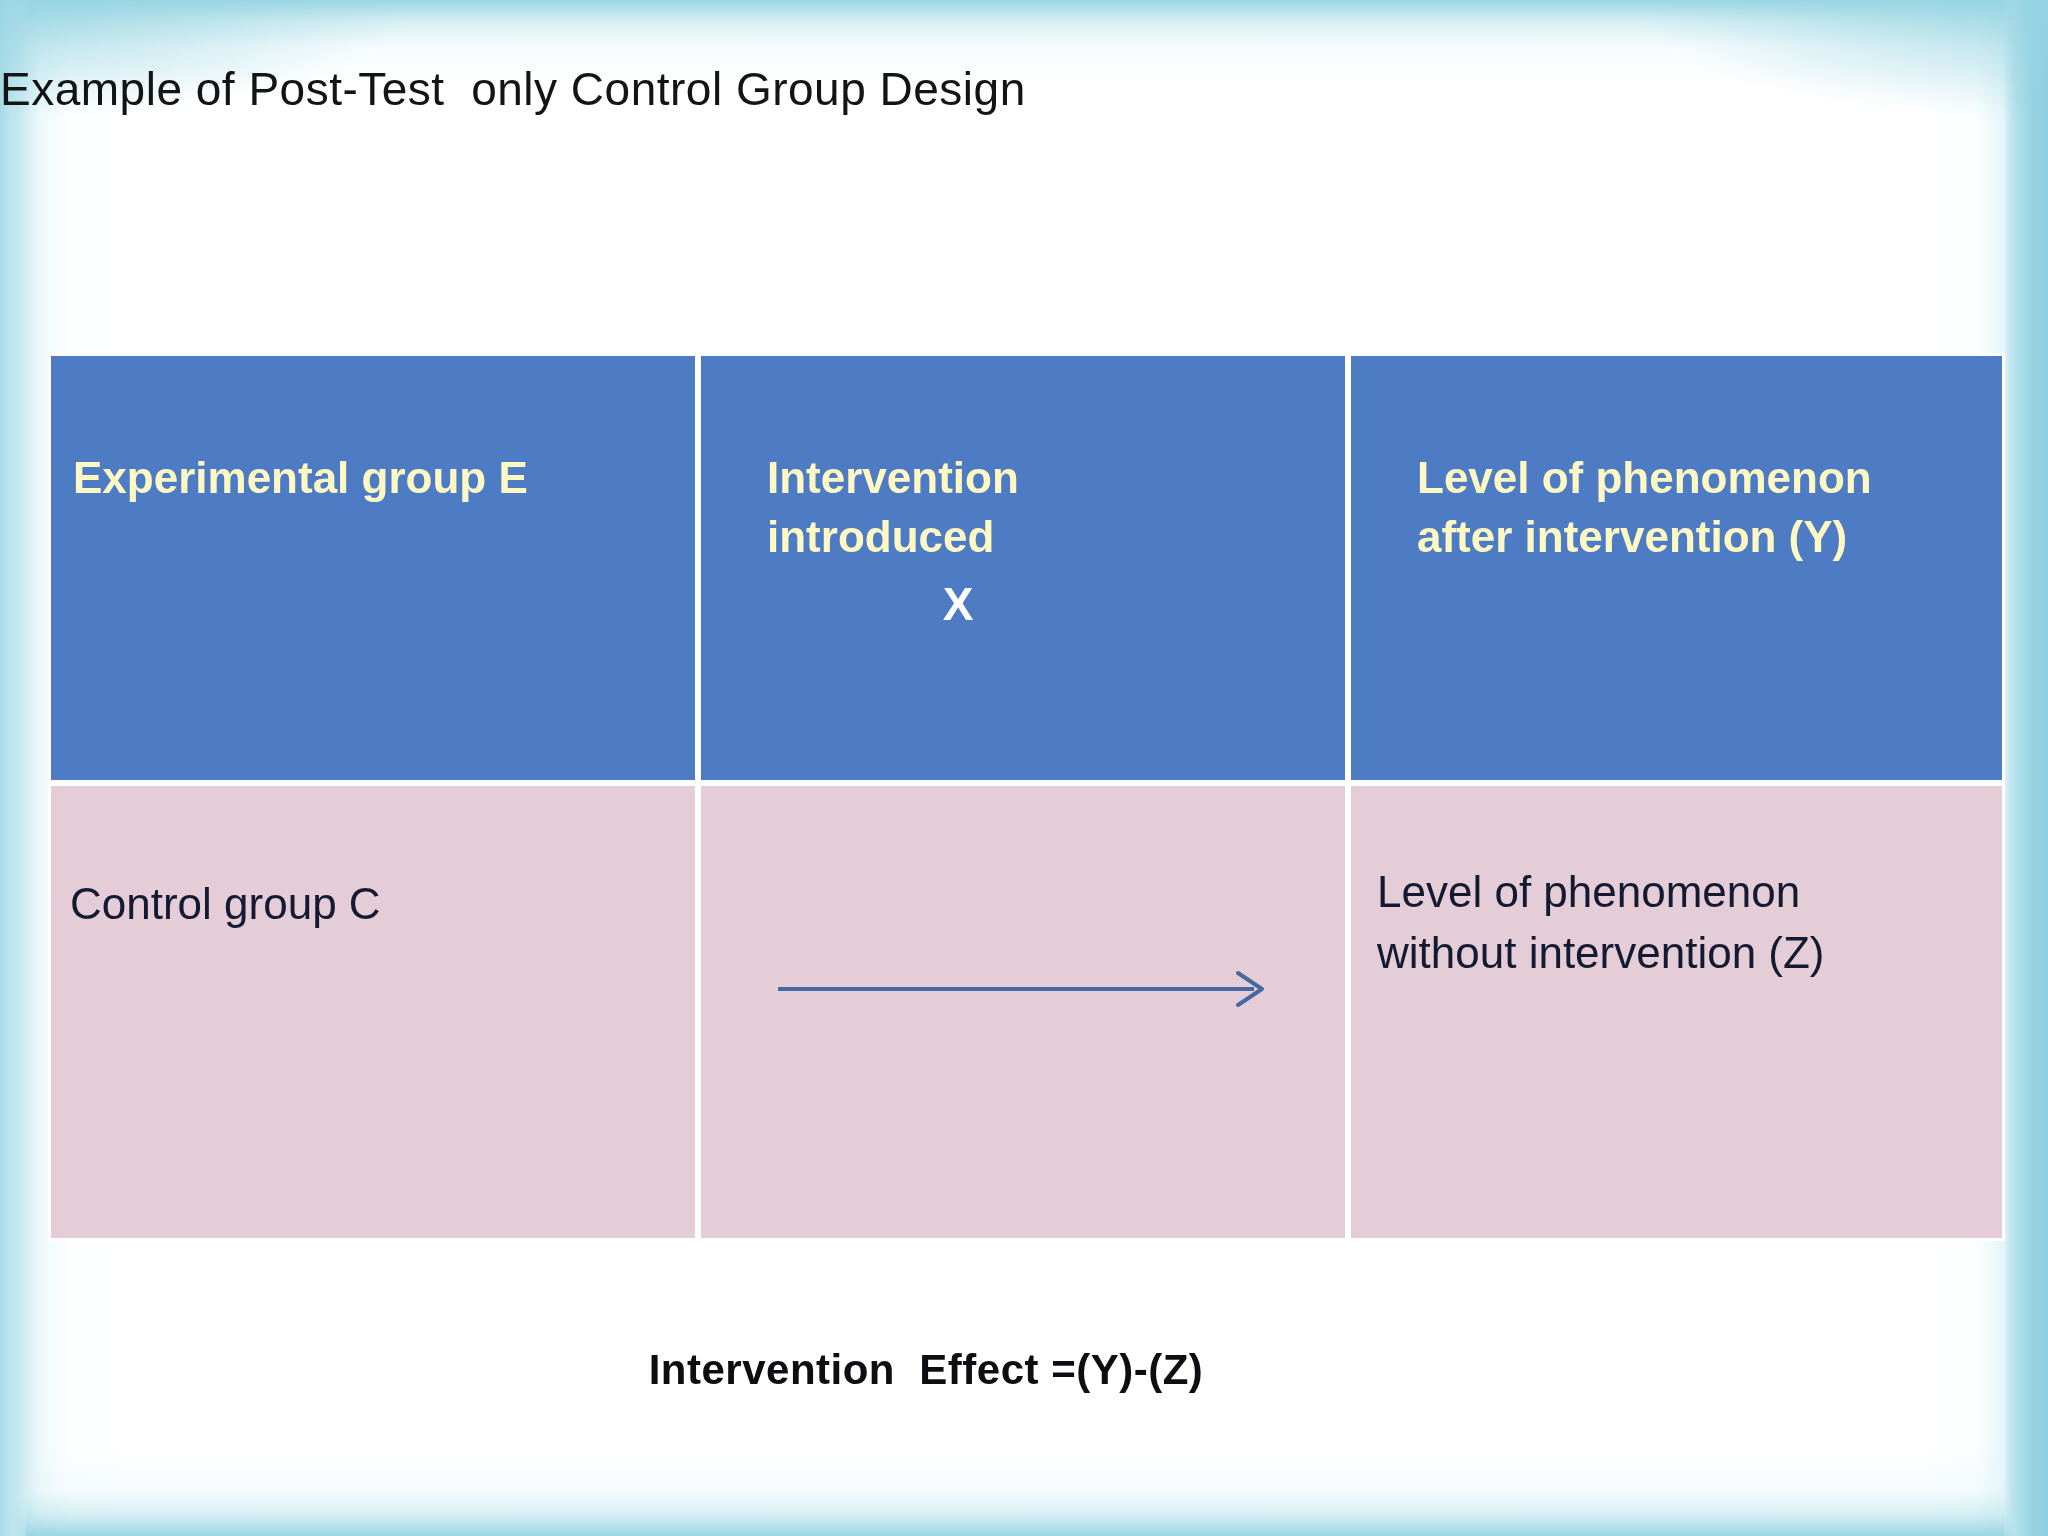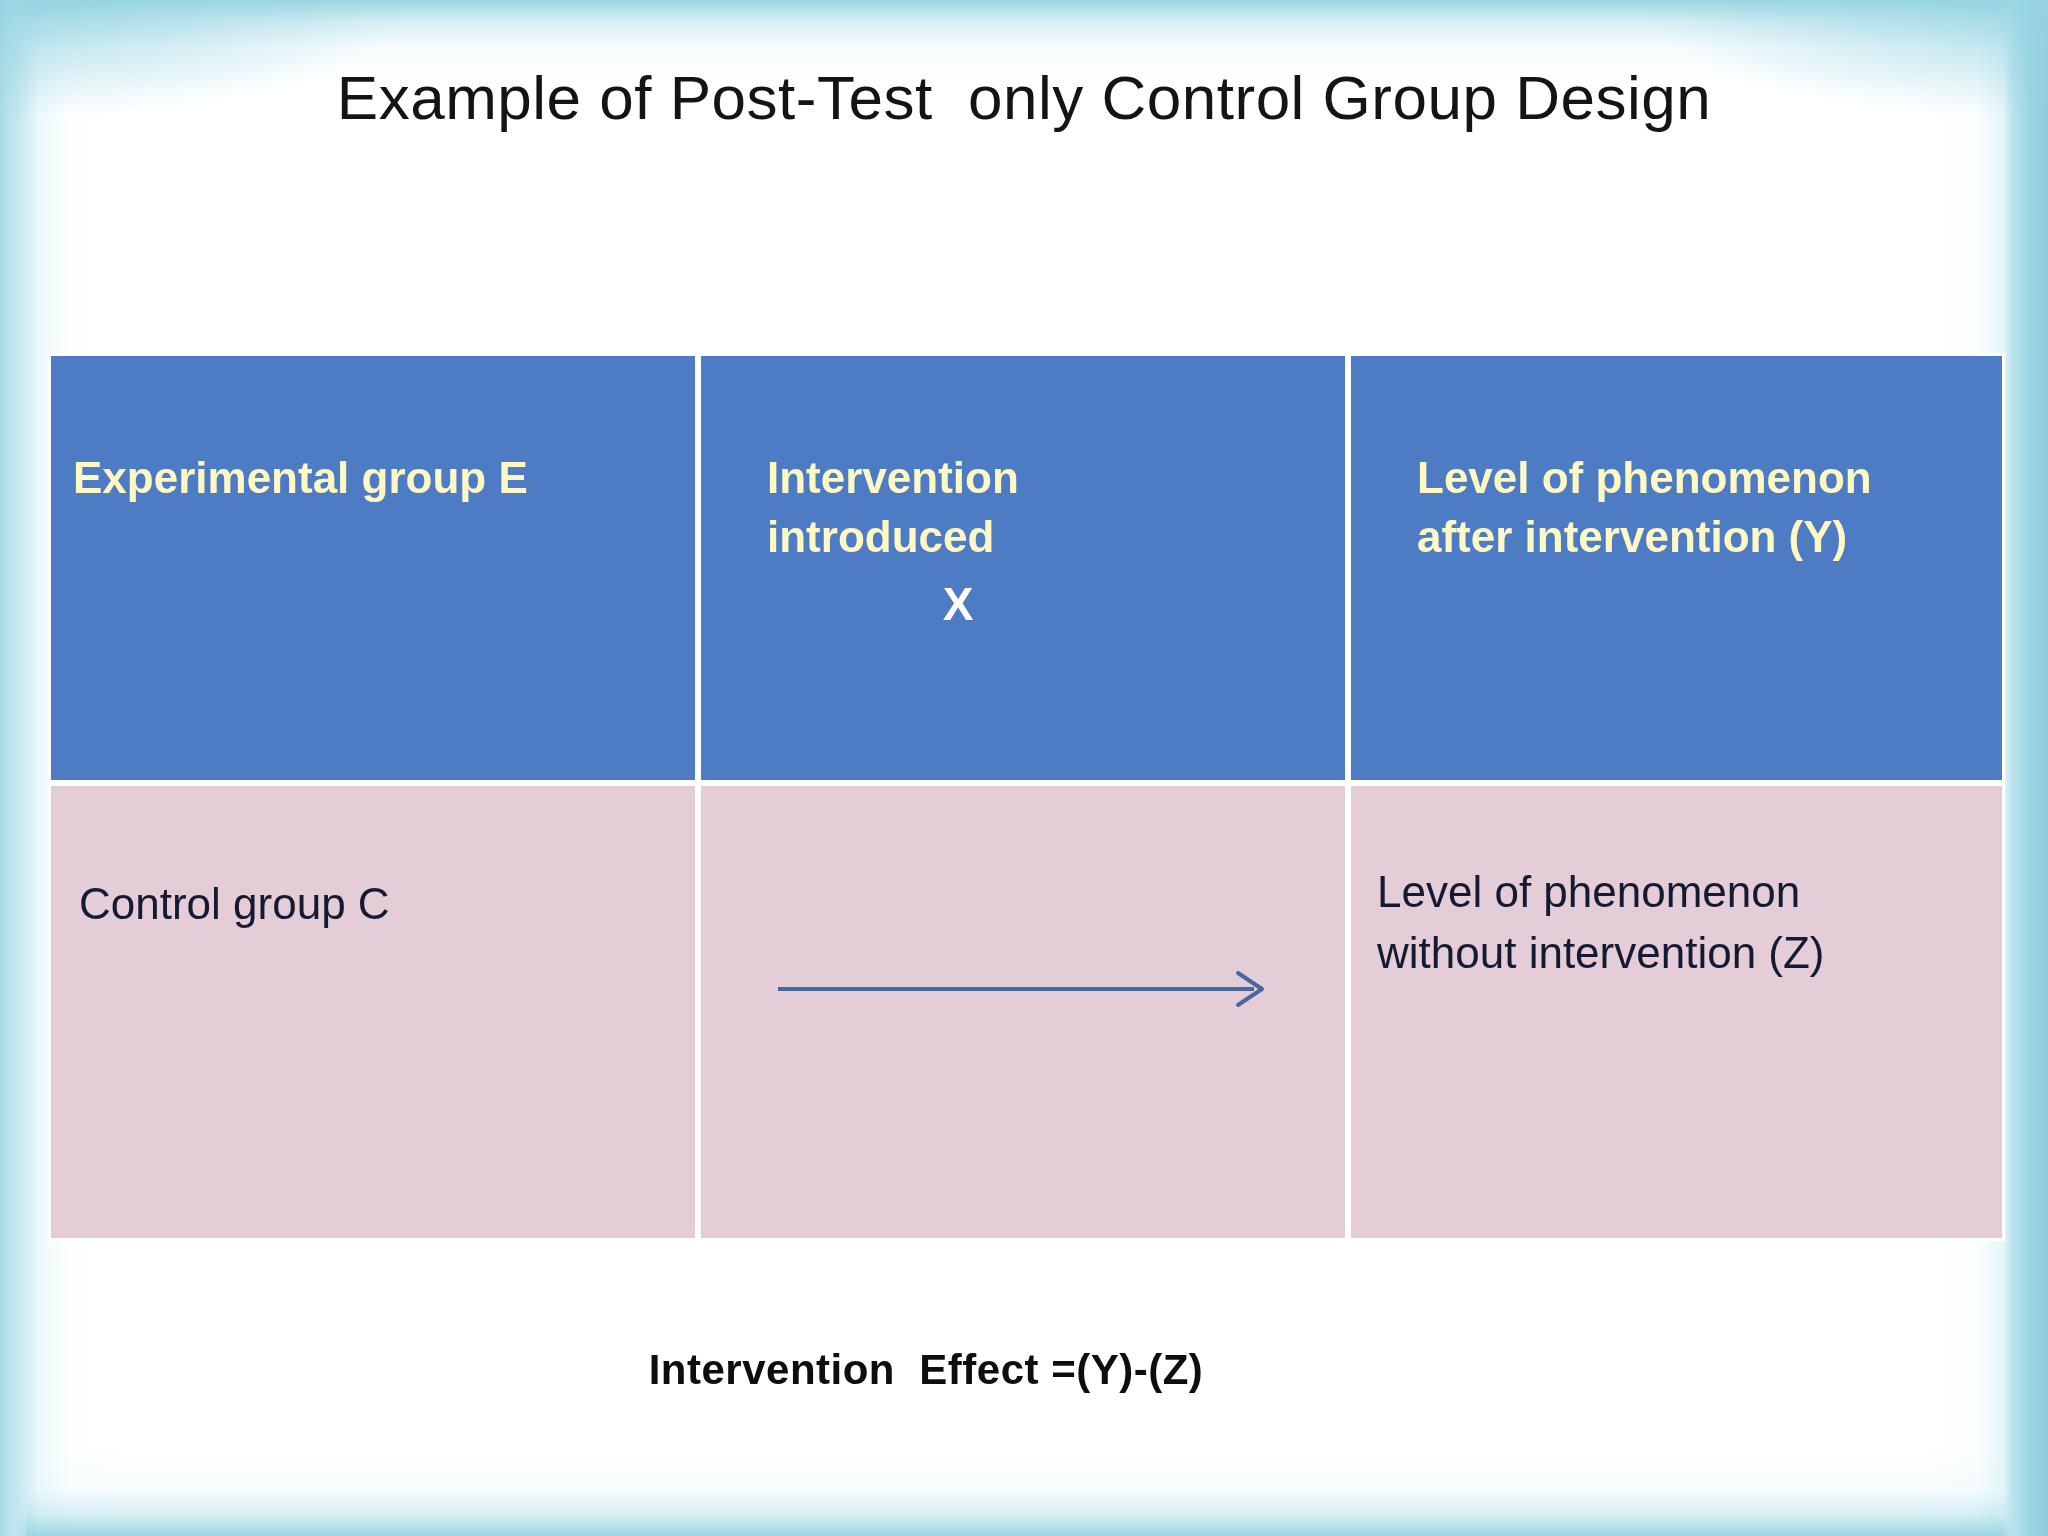--- a/index.html
+++ b/index.html
@@ -57,22 +57,22 @@
   }
   #corner-tl { left: 0;  background: radial-gradient(ellipse at 0% 0%, rgba(150,212,226,0.85) 0%, rgba(255,255,255,0) 70%); }
   #corner-tr { right: 0; background: radial-gradient(ellipse at 100% 0%, rgba(150,212,226,0.85) 0%, rgba(255,255,255,0) 70%); }
 
   
   #title {
     position: absolute;
     left: 0;
     top: 62px;
     width: 2048px;
-    text-align: center;
-    font-size: 62px;
+    text-align: left;
+    font-size: 46px;
     font-weight: 400;
     letter-spacing: 0.5px;
     color: #141414;
     font-family: "Liberation Sans", sans-serif;
     white-space: pre;
   }
 
   
   #design-table {
     position: absolute;
@@ -127,21 +127,21 @@
     padding-top: 10px;
     padding-right: 130px;
   }
 
   
   .body-text {
     color: #151a33;
     font-weight: 400;
     font-size: 44px;
     line-height: 1.38;
-    padding: 88px 0 0 28px;
+    padding: 88px 0 0 19px;
     white-space: pre-line;
   }
   .body-text.narrow { padding-top: 76px; padding-left: 26px; }
 
   
   .arrow-wrap {
     position: absolute;
     left: 75px;
     top: 183px;
     width: 490px;

